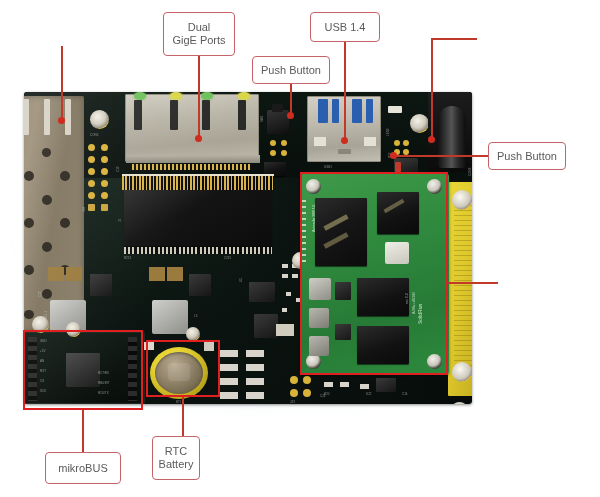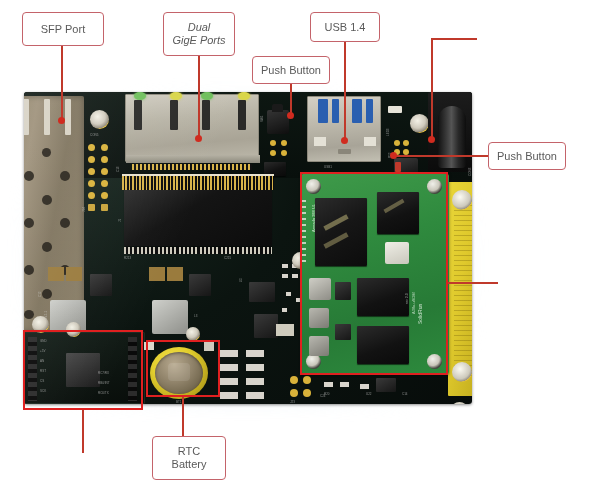--- a/index.html
+++ b/index.html
@@ -331,30 +331,30 @@
 
   <div class="leader" style="left:393px;top:155px;width:96px;height:2px;"></div>
   <div class="dot" style="left:390px;top:152px;"></div>
 
   <div class="leader" style="left:448px;top:282px;width:50px;height:2px;"></div>
 
   <div class="leader" style="left:82px;top:410px;width:2px;height:43px;"></div>
 
   <div class="leader" style="left:182px;top:397px;width:2px;height:40px;"></div>
 
-  <div class="callout" style="left:22px;top:12px;width:82px;height:34px;">SFP Port</div>
-
-  <div class="callout" style="left:163px;top:12px;width:72px;height:44px;font-style:italic;">Dual
+
+  <div class="callout" style="left:163px;top:12px;width:72px;height:44px;">Dual
 GigE Ports</div>
 
   <div class="callout" style="left:310px;top:12px;width:70px;height:30px;">USB 1.4</div>
 
 
   <div class="callout" style="left:252px;top:56px;width:78px;height:28px;">Push Button</div>
 
   <div class="callout" style="left:488px;top:142px;width:78px;height:28px;">Push Button</div>
 
 
-
-  <div class="callout" style="left:152px;top:436px;width:74px;height:44px;">RTC
+  <div class="callout" style="left:45px;top:452px;width:76px;height:32px;">mikroBUS</div>
+
+  <div class="callout" style="left:152px;top:436px;width:48px;height:44px;">RTC
 Battery</div>
 
 </div>
 
 </body></html>

